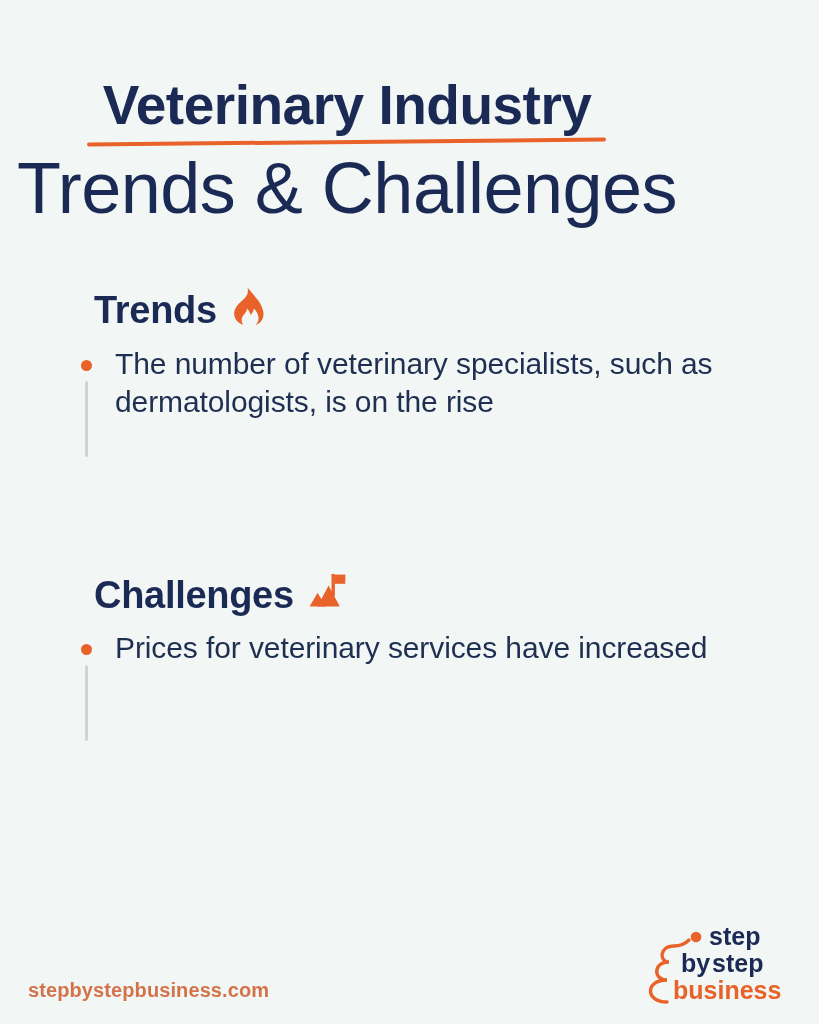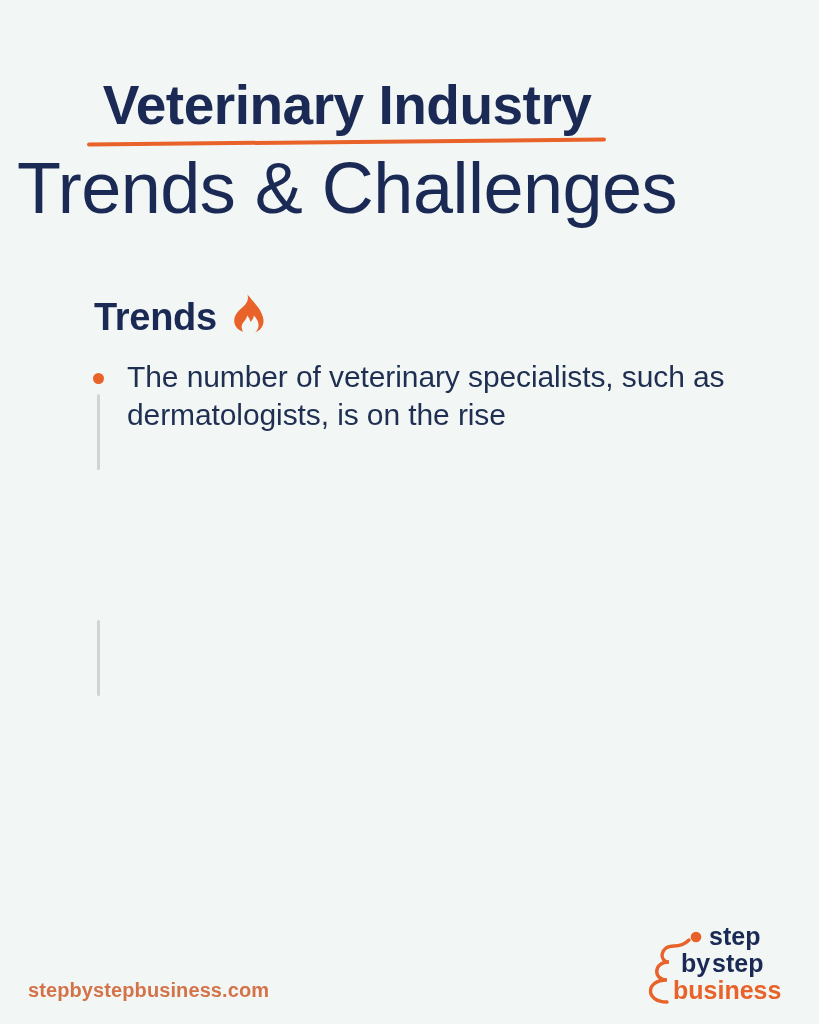--- a/index.html
+++ b/index.html
@@ -67,35 +67,35 @@
     left: 72px;
     width: 700px;
   }
   .section-trends { top: 282px; }
   .section-challenges { top: 568px; }
 
   .section-heading {
     display: flex;
     align-items: center;
     gap: 13px;
-    margin: 11px 0 10px 22px;
+    margin: 4px 0 10px 22px;
     font-size: 38px;
     font-weight: bold;
     color: #1b2a54;
     letter-spacing: -0.3px;
     line-height: 1.1;
   }
 
   .icon-flame { display: block; }
   .icon-summit { display: block; }
 
   
   .bullets {
     position: relative;
-    margin: 16px;
+    margin: 4px;
     padding: 0;
     list-style: none;
   }
   .connector {
     position: absolute;
     left: 9px;
     top: 36px;
     width: 3px;
     height: 76px;
     background: #cfd4d6;
@@ -169,22 +169,37 @@
     <ul class="bullets">
       <li class="connector"></li>
       <li class="bullet-item">
         <span class="bullet-dot"></span>
         <span class="bullet-text">The number of veterinary specialists, such as dermatologists, is on the rise</span>
       </li>
     </ul>
   </div>
 
   <div class="section section-challenges">
+    <div class="section-heading">
+      <span>Challenges</span>
+      <span class="icon-summit">
+        <svg width="40" height="38" viewBox="0 0 40 38" aria-hidden="true">
+          <rect x="24.5" y="2" width="3.4" height="22" fill="#e8622a"></rect>
+          <path d="M27.9 2.6h10.4v9.2H27.9z" fill="#e8622a"></path>
+          <path d="M21.6 13.5l11.2 20.9H10.4z" fill="#e8622a"></path>
+          <path d="M10.6 20.7l8.1 13.7H2.6z" fill="#e8622a"></path>
+        </svg>
+      </span>
+    </div>
     <ul class="bullets">
       <li class="connector"></li>
+      <li class="bullet-item">
+        <span class="bullet-dot"></span>
+        <span class="bullet-text">Prices for veterinary services have increased</span>
+      </li>
     </ul>
   </div>
 
   <div class="site-url">stepbystepbusiness.com</div>
 
   <div class="logo">
     <svg width="160" height="86" viewBox="0 0 160 86" aria-hidden="true">
 
       <path d="M34 84 C12 84 12 62 34 62 C20 62 20 44 36 44 C26 44 26 28 41 28 C48 28 52 26 56 22" fill="none" stroke="#e8622a" stroke-width="3.4" stroke-linecap="round"></path>
 

